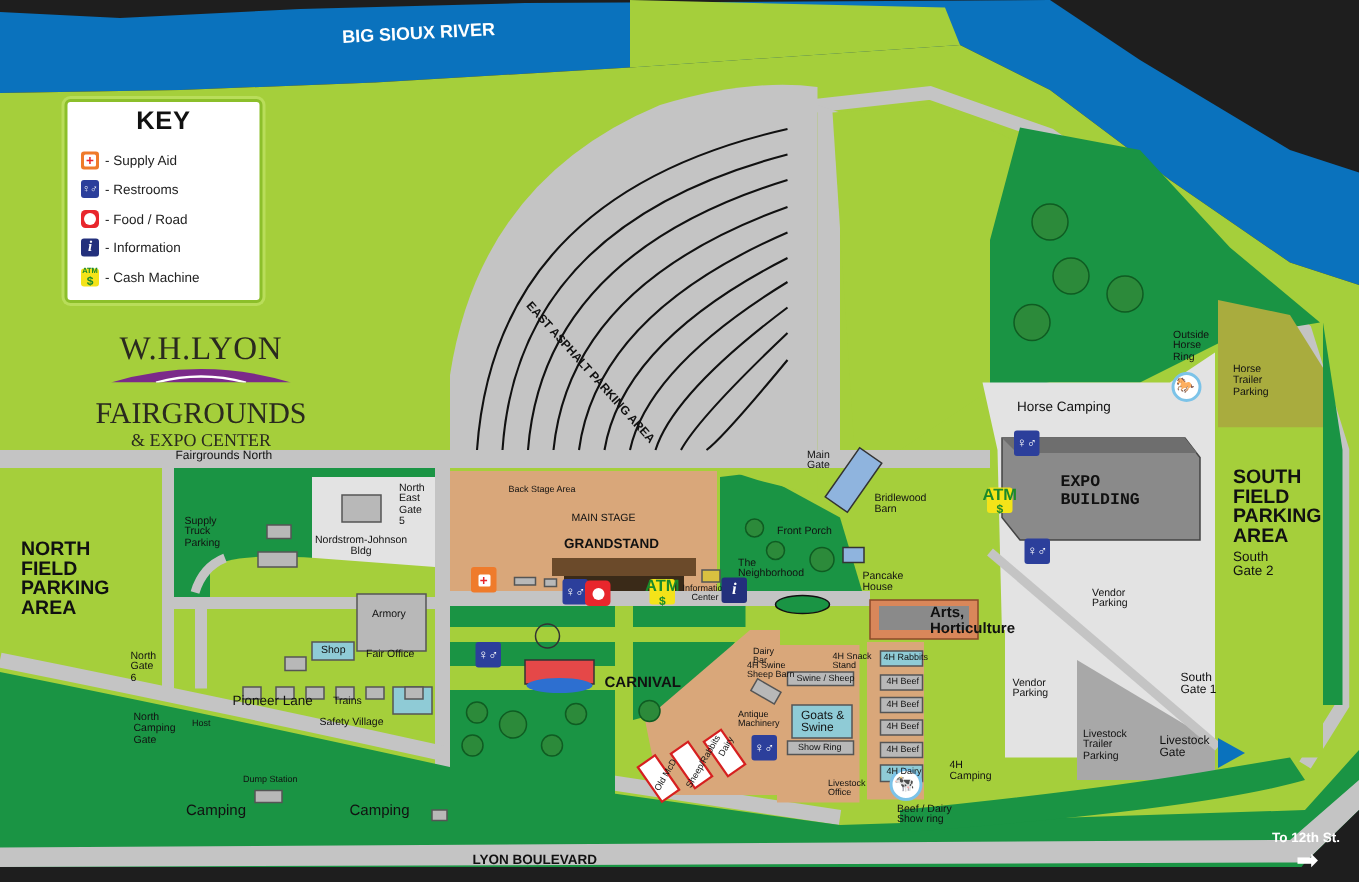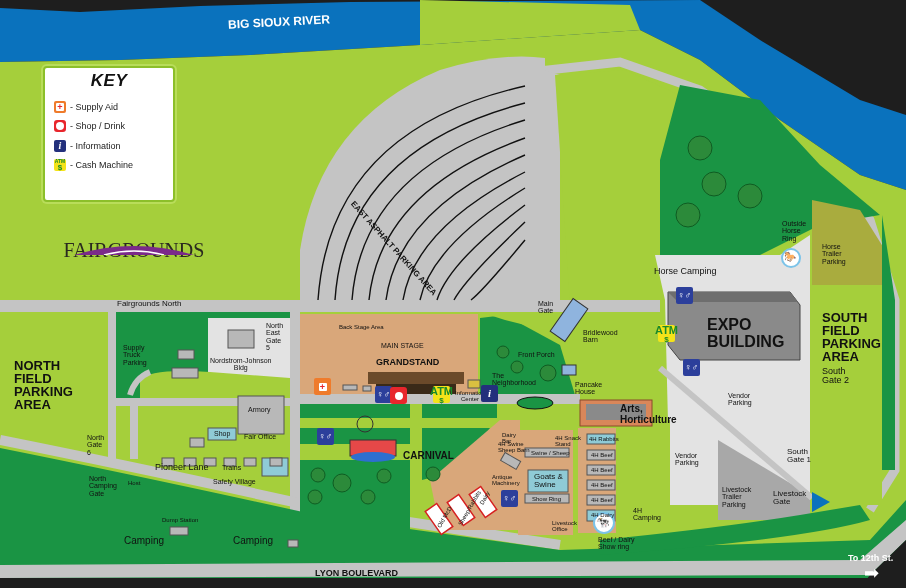--- a/index.html
+++ b/index.html
@@ -5,25 +5,25 @@
   html, body { margin:0; padding:0; }
   body { width:906px; height:588px; overflow:hidden; background:#1e1e1e; font-family:"Liberation Sans", sans-serif; }
   #map { position:relative; width:906px; height:588px; overflow:hidden; }
   #map svg.base { position:absolute; left:0; top:0; }
   .lbl { position:absolute; color:#111; font-family:"Liberation Sans", sans-serif; line-height:1.05; white-space:nowrap; }
   .s9 { font-size:9px; }
   .s8 { font-size:8px; }
   .s7 { font-size:7px; }
   .s6 { font-size:6px; }
   .s10 { font-size:10px; }
-  .s11 { font-size:16px; }
+  .s11 { font-size:11px;font-family:Liberation Mono, monospace; }
   .big { font-size:13px; font-weight:bold; line-height:1.0; }
   .bold { font-weight:bold; }
   .key { position:absolute; left:43px; top:66px; width:128px; height:132px; background:#fff; border:2px solid #8cbf2a; border-radius:4px; box-shadow:0 0 0 2px #b9dd5a; }
-  .key h3 { margin:3px 0 6px 0; text-align:center; font-size:17px; font-weight:bold; letter-spacing:0.5px; color:#111;font-style:italic; }
+  .key h3 { margin:3px 0 6px 0; text-align:center; font-size:17px; font-weight:bold; letter-spacing:0.5px; color:#111; }
   .key .row { display:flex; align-items:center; height:19.5px; padding-left:9px; font-size:9px; color:#222; }
   .key .row .ic { margin-right:4px; }
   .ic { display:inline-flex; align-items:center; justify-content:center; width:12px; height:12px; border-radius:2px; font-size:9px; font-weight:bold; color:#fff; box-sizing:border-box; line-height:1; }
   .ic.aid { background:#ef7b2b; }
   .ic.aid span { display:inline-block; width:8px; height:8px; background:#fff; border-radius:1px; color:#e8262c; font-size:9px; line-height:8px; text-align:center; }
   .ic.rest { background:#2c3f9b; font-size:7px; }
   .ic.food { background:#e8262c; border-radius:3px; }
   .ic.food span { display:inline-block; width:8px; height:8px; border-radius:50%; background:#fff; }
   .ic.info { background:#23307c; font-style:italic; font-family:"Liberation Serif", serif; font-size:10px; }
   .ic.atm { background:#f4e319; color:#1a8a2a; font-size:5px; flex-direction:column; }
@@ -206,44 +206,50 @@
 
   <div class="key">
     <h3>KEY</h3>
     <div class="row">
       <span class="ic aid">
           <span>+</span>
         </span>
       <span>- Supply Aid</span>
     </div>
     <div class="row">
+      <span class="ic rest">♀♂</span>
+      <span>- Restrooms</span>
+    </div>
+    <div class="row">
       <span class="ic food">
           <span></span>
         </span>
-      <span>- Shop / Drink</span>
+      <span>- Food / Road</span>
     </div>
     <div class="row">
       <span class="ic info">i</span>
       <span>- Information</span>
     </div>
     <div class="row">
       <span class="ic atm">
           <span>ATM</span>
           <b>$</b>
         </span>
       <span>- Cash Machine</span>
     </div>
   </div>
 
   <div class="logo">
     <svg width="120" height="14" style="position:absolute;left:26px;top:22px;">
       <path d="M0,14 Q60,-4 120,14" fill="#7b2a8a"></path>
       <path d="M30,14 Q60,6 90,14" fill="none" stroke="#fff" stroke-width="1.5"></path>
     </svg>
+    <div class="l1">W.H.LYON</div>
     <div class="l2">FAIRGROUNDS</div>
+    <div class="l3">&amp; EXPO CENTER</div>
   </div>
 
   <div class="lbl s8 bold" style="left:355px;top:200px;transform:rotate(48deg);transform-origin:left top;">EAST ASPHALT PARKING AREA</div>
 
   <div class="lbl s8" style="left:117px;top:300px;">Fairgrounds North</div>
   <div class="lbl s9 bold" style="left:315px;top:569px;">LYON BOULEVARD</div>
   <div class="lbl s9 bold" style="left:848px;top:554px;color:#fff;">To 12th St.</div>
   <div class="arrow" style="left:864px;top:562px;">➡</div>
 
   <div class="lbl big" style="left:14px;top:359px;">
@@ -363,21 +369,21 @@
   <div class="lbl s6" style="left:478px;top:495px;transform:rotate(-60deg);">Dairy</div>
   <div class="lbl s7" style="left:598px;top:536px;">
     <div>Beef / Dairy</div>
       <div>Show ring</div>
   </div>
   <div class="lbl s7" style="left:633px;top:507px;">
     <div>4H</div>
       <div>Camping</div>
   </div>
 
-  <div class="lbl s9" style="left:654px;top:267px;">Horse Camping</div>
+  <div class="lbl s9" style="left:678px;top:267px;">Horse Camping</div>
   <div class="lbl s11 bold" style="left:707px;top:317px;">
     <div>EXPO</div>
       <div>BUILDING</div>
   </div>
   <div class="lbl s7" style="left:782px;top:220px;">
     <div>Outside</div>
       <div>Horse</div>
       <div>Ring</div>
   </div>
   <div class="lbl s7" style="left:822px;top:243px;">

